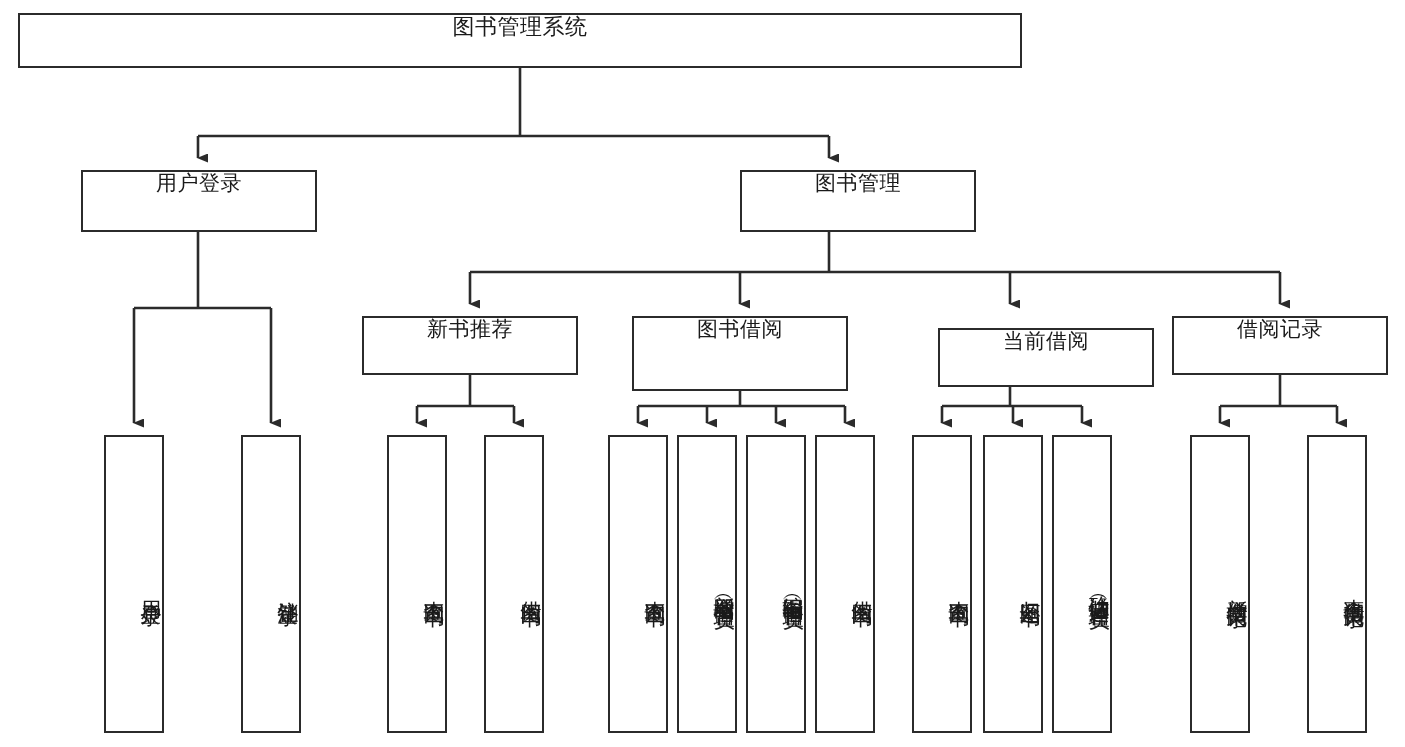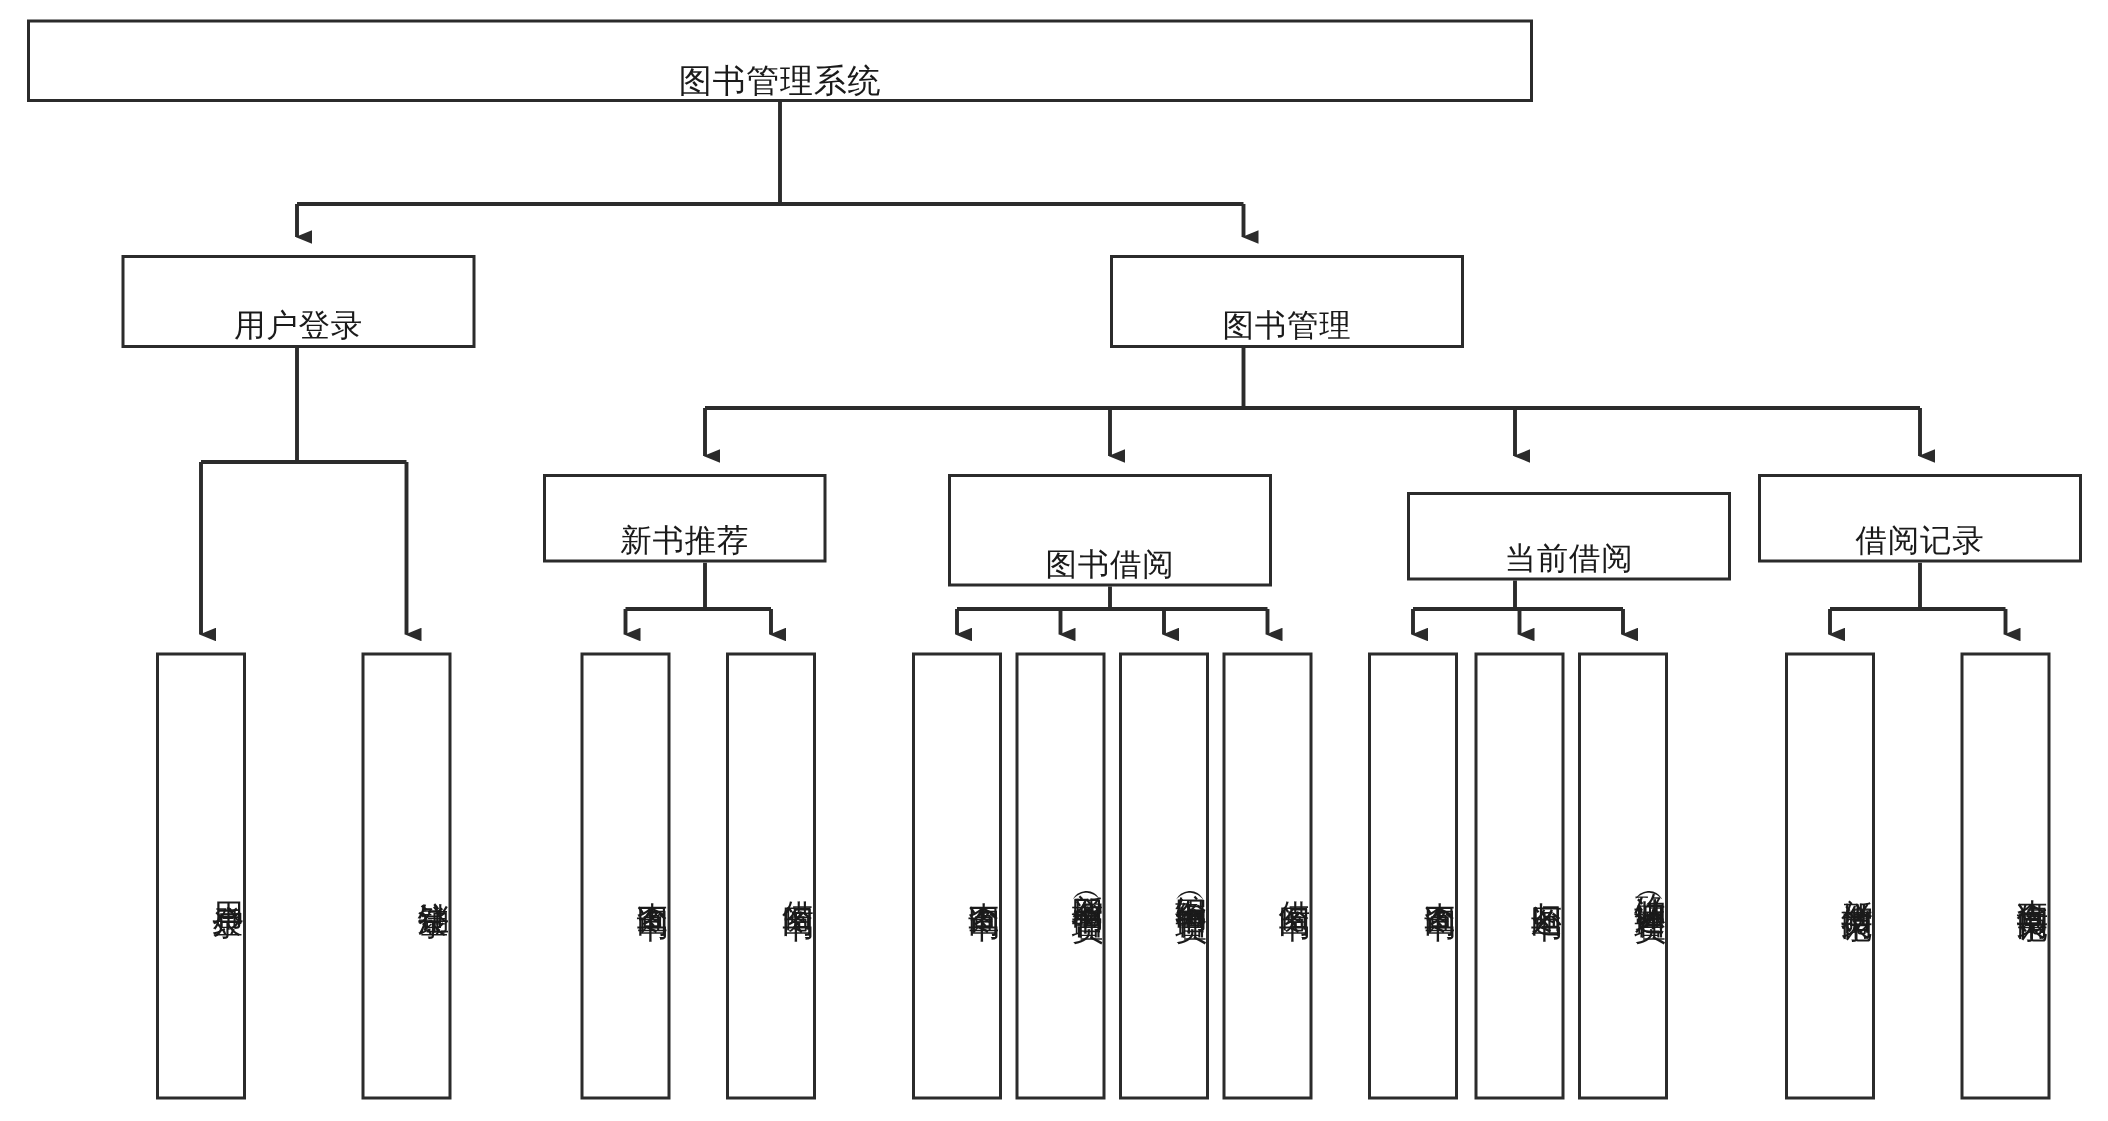--- a/index.html
+++ b/index.html
@@ -26,21 +26,21 @@
     width: 1405px;
     height: 747px;
     pointer-events: none;
   }
   .node {
     position: absolute;
     box-sizing: border-box;
     background: #ffffff;
     border: 2.5px solid #2b2b2b;
     display: flex;
-    align-items: flex-end;
+    align-items: flex-start;
     justify-content: center;
     color: #1a1a1a;
     line-height: 1.08;
     overflow: hidden;
   }
   .node.horiz {
     font-size: 21px;
     letter-spacing: 0.5px;
   }
   .node.vert {
@@ -132,21 +132,21 @@
     <span class="label">图书管理系统</span>
   </div>
 
   <div class="node horiz" style="left:81px; top:170px; width:236px; height:62px;">
     <span class="label">用户登录</span>
   </div>
   <div class="node horiz" style="left:740px; top:170px; width:236px; height:62px;">
     <span class="label">图书管理</span>
   </div>
 
-  <div class="node horiz" style="left:362px; top:316px; width:189px; height:59px;">
+  <div class="node horiz" style="left:362px; top:316px; width:216px; height:59px;">
     <span class="label">新书推荐</span>
   </div>
   <div class="node horiz" style="left:632px; top:316px; width:216px; height:75px;">
     <span class="label">图书借阅</span>
   </div>
   <div class="node horiz" style="left:938px; top:316px; width:216px; height:59px;margin-top:12px;">
     <span class="label">当前借阅</span>
   </div>
   <div class="node horiz" style="left:1172px; top:316px; width:216px; height:59px;">
     <span class="label">借阅记录</span>

